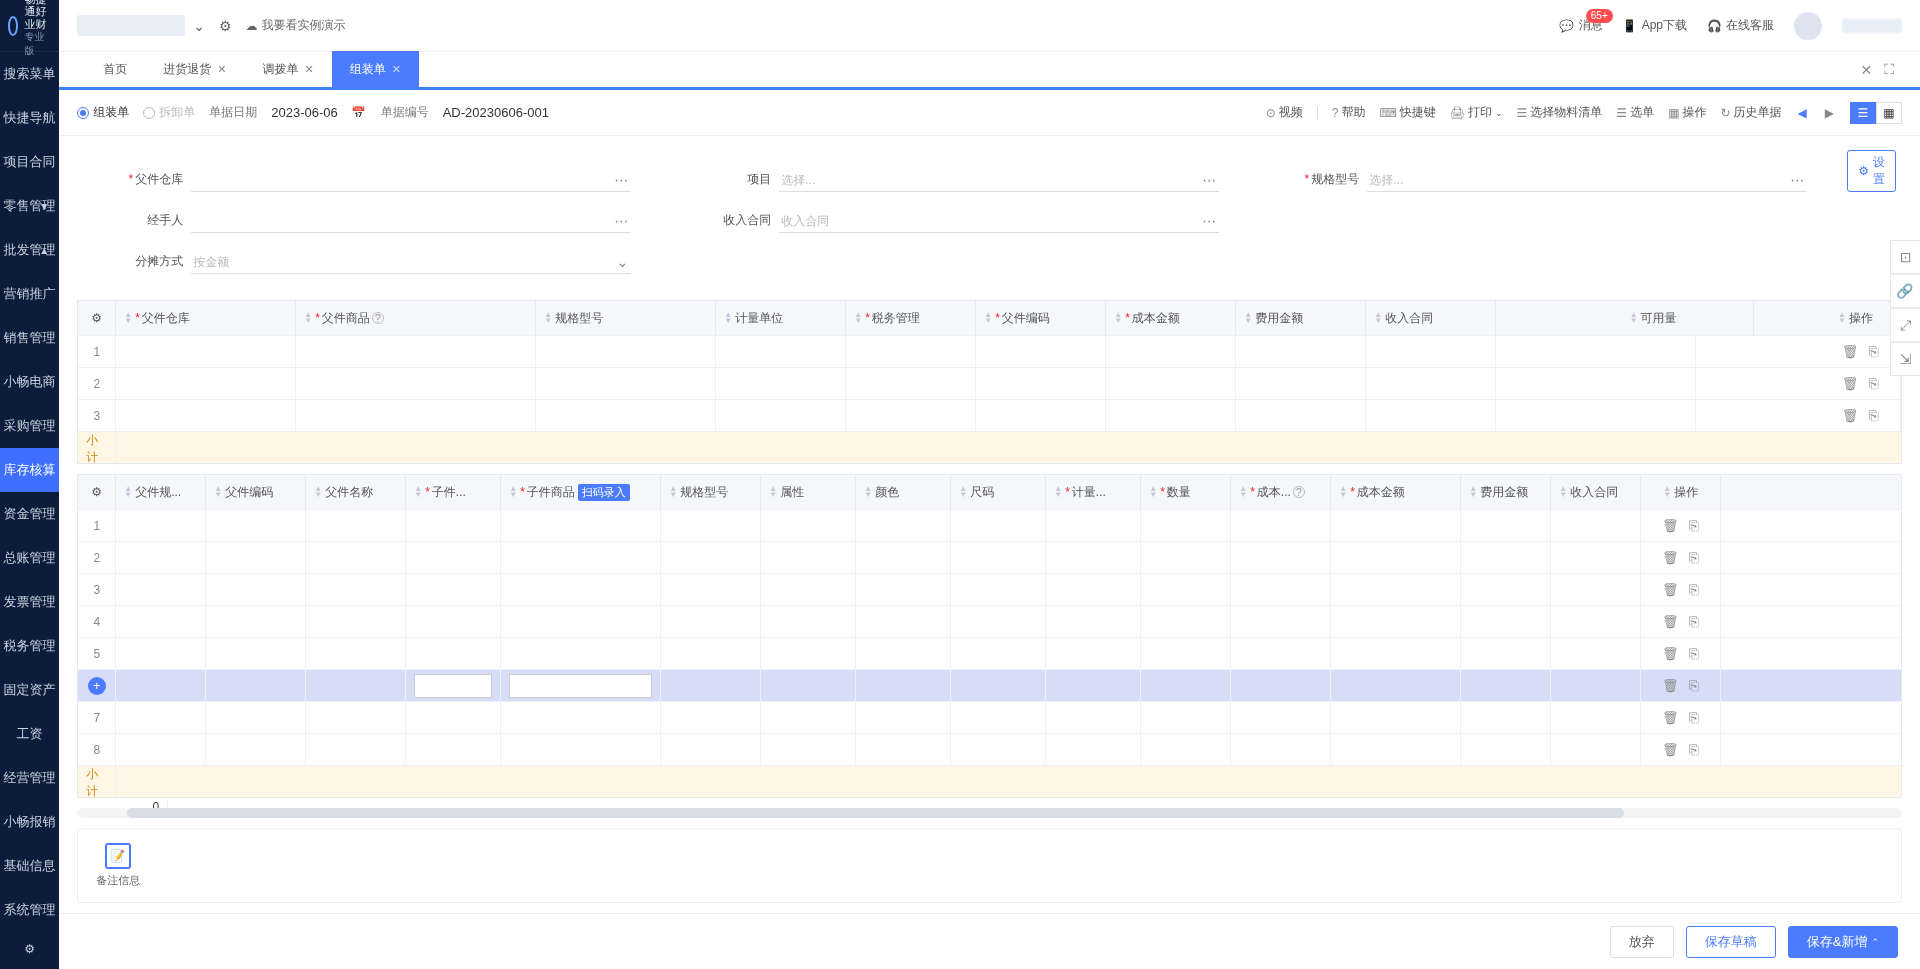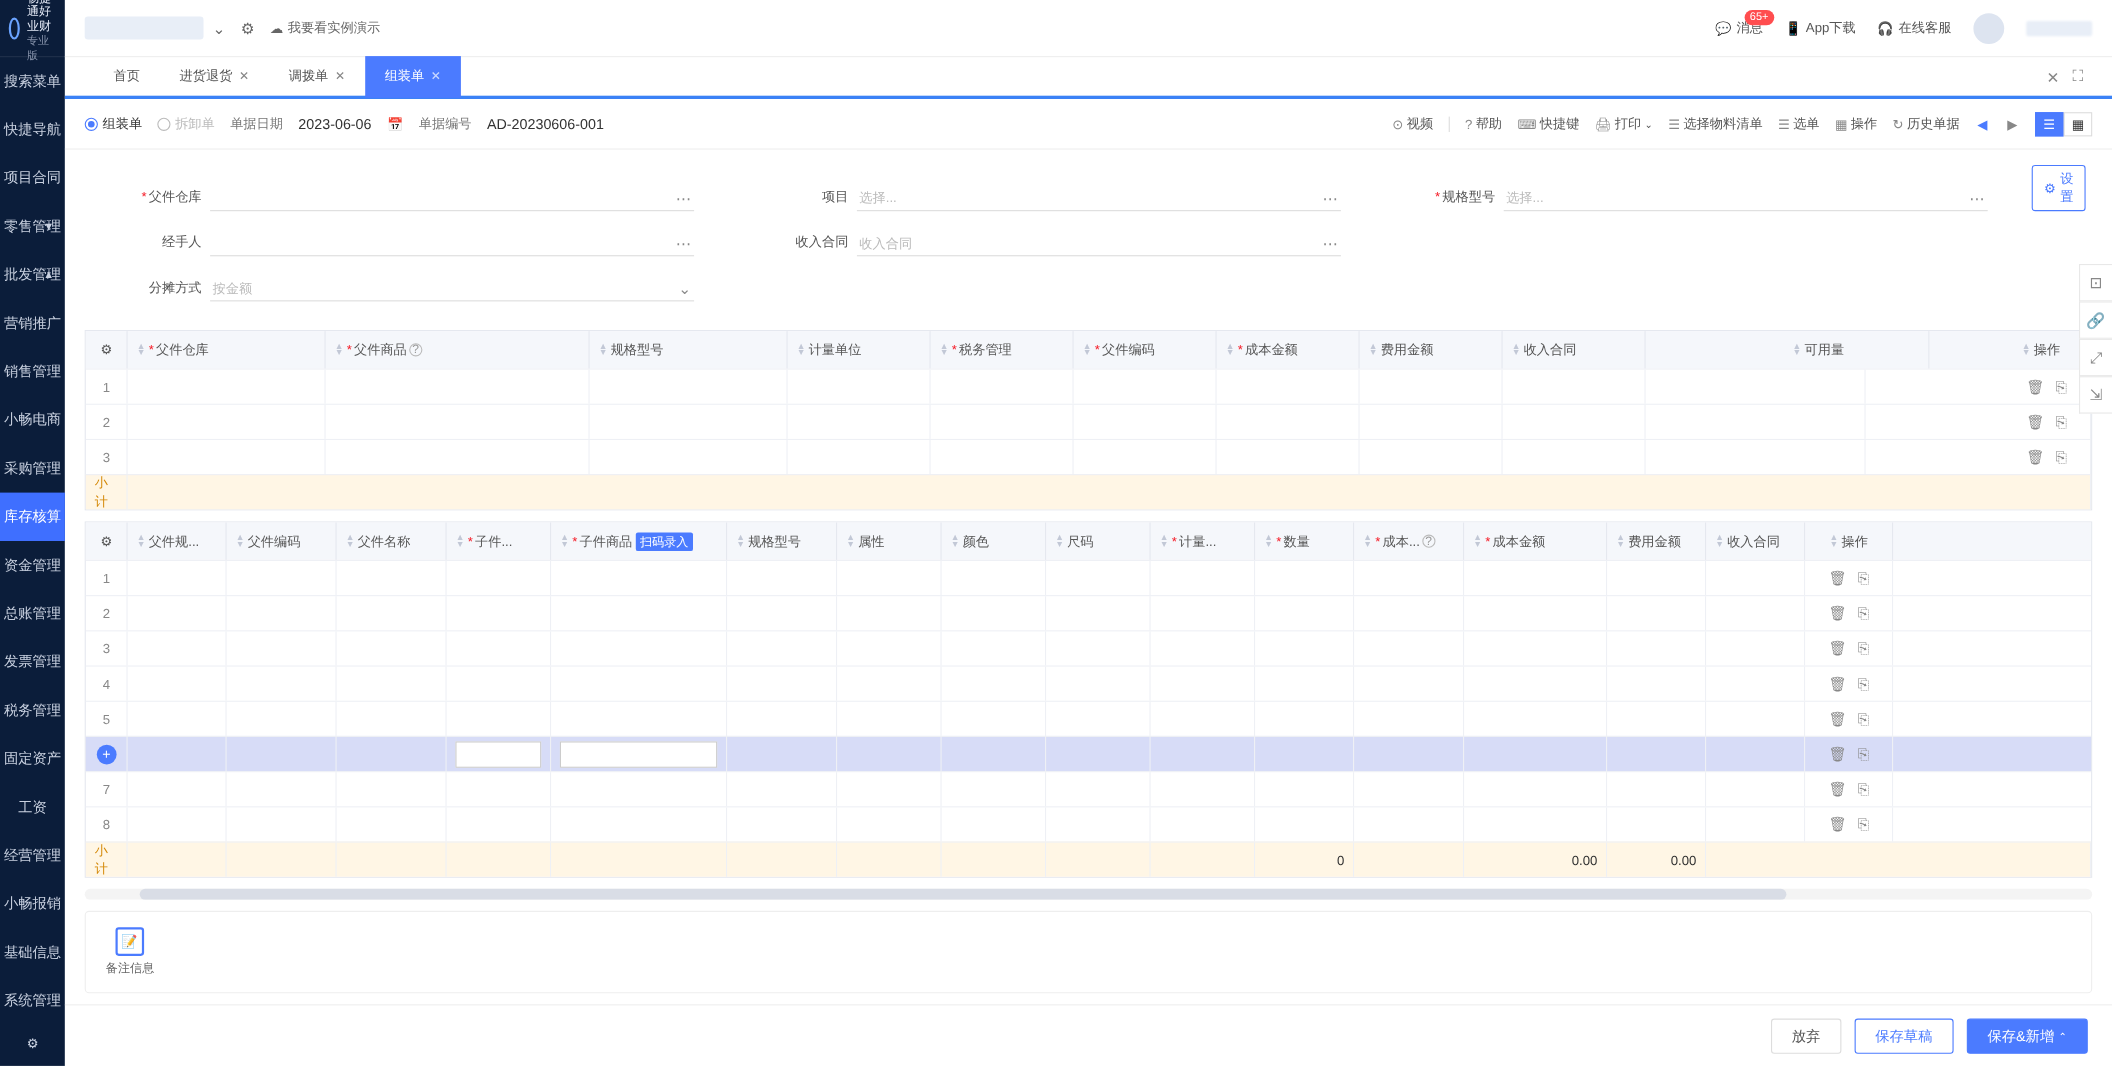--- a/index.html
+++ b/index.html
@@ -76,21 +76,21 @@
 .thead { display: flex; background: #f5f7fb; height: 34px; }
 .th { border-right: 1px solid #e5e8ef; display: flex; align-items: center; padding: 0 8px; font-size: 12px; color: #555; position: relative; }
 .th .sort { color: #c2c8d6; font-size: 8px; line-height: 6px; margin-right: 3px; display: flex; flex-direction: column; }
 .th.gear { justify-content: center; cursor: pointer; }
 .tbody .tr { display: flex; height: 32px; border-top: 1px solid #eef0f5; }
 .tr.highlight { background: #d7dcf7; }
 .td { border-right: 1px solid #eef0f5; display: flex; align-items: center; padding: 0 8px; font-size: 12px; }
 .td.rownum { justify-content: center; color: #888; }
 .td.actions { justify-content: center; gap: 10px; }
 .act-icon { cursor: pointer; color: #888; font-size: 13px; }
-.subtotal { background: #fff6e5; color: #d48806; font-size: 12px; }
+.subtotal { background: #fff6e5; color: #d48806; font-size: 12px; flex-direction: column; }
 .subtotal .td { justify-content: flex-start; }
 .subtotal .td.num { justify-content: flex-end; color: #333; font-weight: 500; }
 .add-btn { width: 18px; height: 18px; background: #4b7bff; color: #fff; border-radius: 50%; display: flex; align-items: center; justify-content: center; cursor: pointer; margin: 0 auto; font-size: 13px; }
 .td.editing input { width: 100%; height: 24px; border: 1px solid #ccc; padding: 0 4px; outline: none; }
 .info-icon { color: #999; font-size: 11px; margin-left: 2px; cursor: help; border: 1px solid #bbb; border-radius: 50%; width: 12px; height: 12px; display: inline-flex; align-items: center; justify-content: center; }
 .scan-tag { background: #4b7bff; color: #fff; padding: 1px 4px; border-radius: 2px; font-size: 11px; margin-left: 3px; }
 .hscroll { height: 10px; background: #f4f4f4; border-radius: 5px; margin-top: 2px; position: relative; }
 .hscroll-thumb { position: absolute; left: 50px; width: 82%; height: 10px; background: #d9dde6; border-radius: 5px; }
 
 

